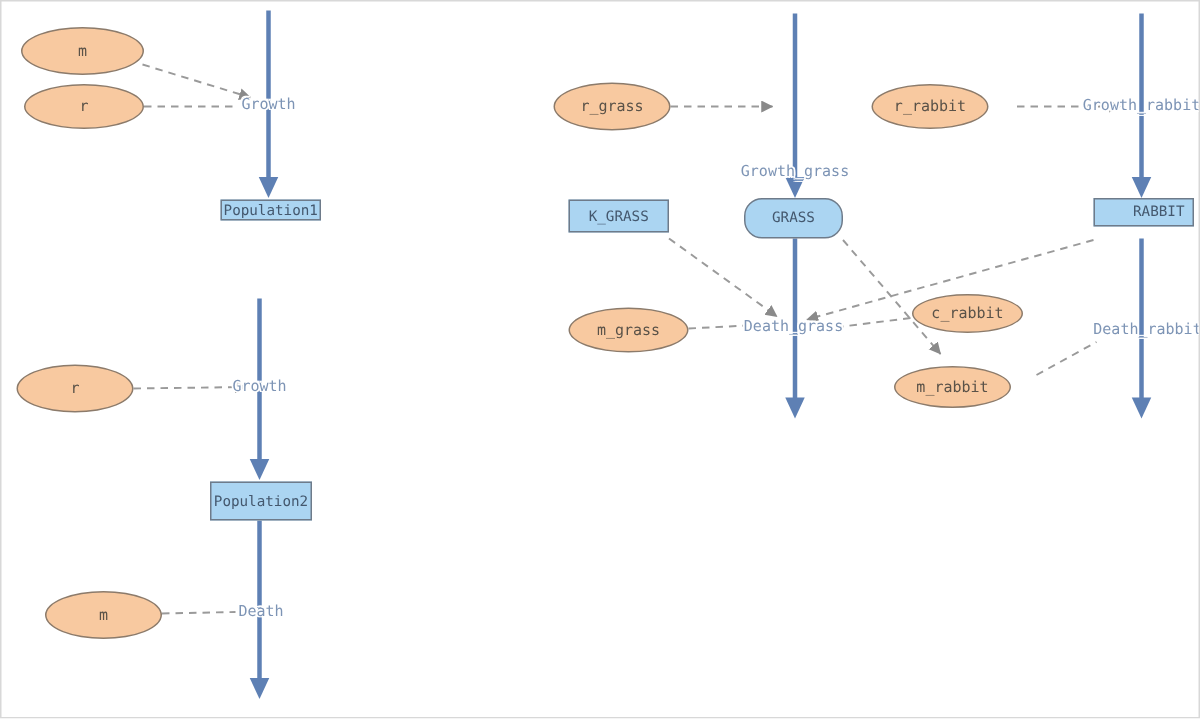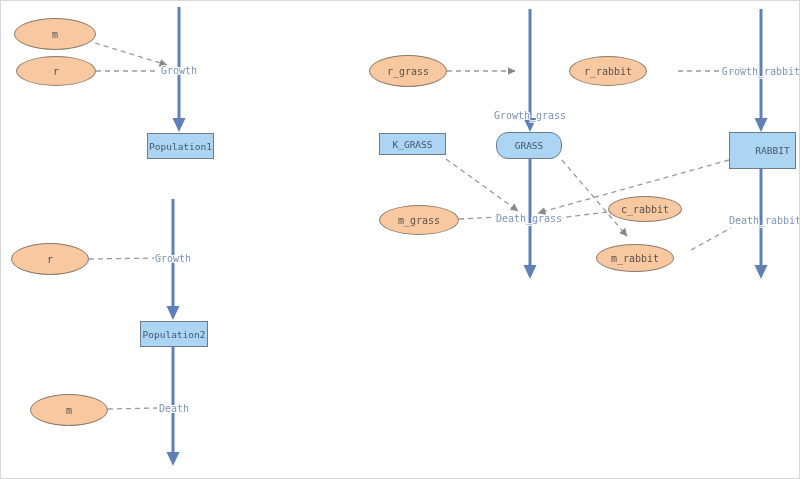--- a/index.html
+++ b/index.html
@@ -94,43 +94,43 @@
   </div>
   <div class="param" style="left:29px;top:393px;width:78px;height:32px;">
     <span>m</span>
   </div>
   <div class="param" style="left:368px;top:54px;width:78px;height:32px;">
     <span>r_grass</span>
   </div>
   <div class="param" style="left:378px;top:204px;width:80px;height:30px;">
     <span>m_grass</span>
   </div>
-  <div class="param" style="left:568px;top:55px;width:78px;height:30px;">
+  <div class="param" style="left:580px;top:55px;width:78px;height:30px;">
     <span>r_rabbit</span>
   </div>
   <div class="param" style="left:607px;top:195px;width:74px;height:26px;">
     <span>c_rabbit</span>
   </div>
   <div class="param" style="left:595px;top:243px;width:78px;height:28px;">
     <span>m_rabbit</span>
   </div>
 
-  <div class="stock" style="left:146px;top:132px;width:67px;height:26px;">
+  <div class="stock" style="left:146px;top:132px;width:67px;height:14px;">
     <span>Population1</span>
   </div>
   <div class="stock" style="left:139px;top:320px;width:68px;height:26px;align-items:center;">
     <span>Population2</span>
   </div>
   <div class="stock" style="left:378px;top:132px;width:67px;height:22px;">
     <span>K_GRASS</span>
   </div>
   <div class="stock" style="left:495px;top:131px;width:66px;height:27px;border-radius:12px;">
     <span>GRASS</span>
   </div>
-  <div class="stock" style="left:728px;top:131px;width:67px;height:37px;padding-left:20px;">
+  <div class="stock" style="left:728px;top:131px;width:67px;height:19px;padding-left:20px;">
     <span>RABBIT</span>
   </div>
 
   <div class="flowlabel" style="left:178px;top:69px;">Growth</div>
   <div class="flowlabel" style="left:172px;top:257px;">Growth</div>
   <div class="flowlabel" style="left:173px;top:407px;">Death</div>
   <div class="flowlabel" style="left:529px;top:70px;margin-top:44px;">Growth_grass</div>
   <div class="flowlabel" style="left:528px;top:217px;">Death_grass</div>
   <div class="flowlabel" style="left:760px;top:70px;">Growth_rabbit</div>
   <div class="flowlabel" style="left:764px;top:219px;">Death_rabbit</div>

